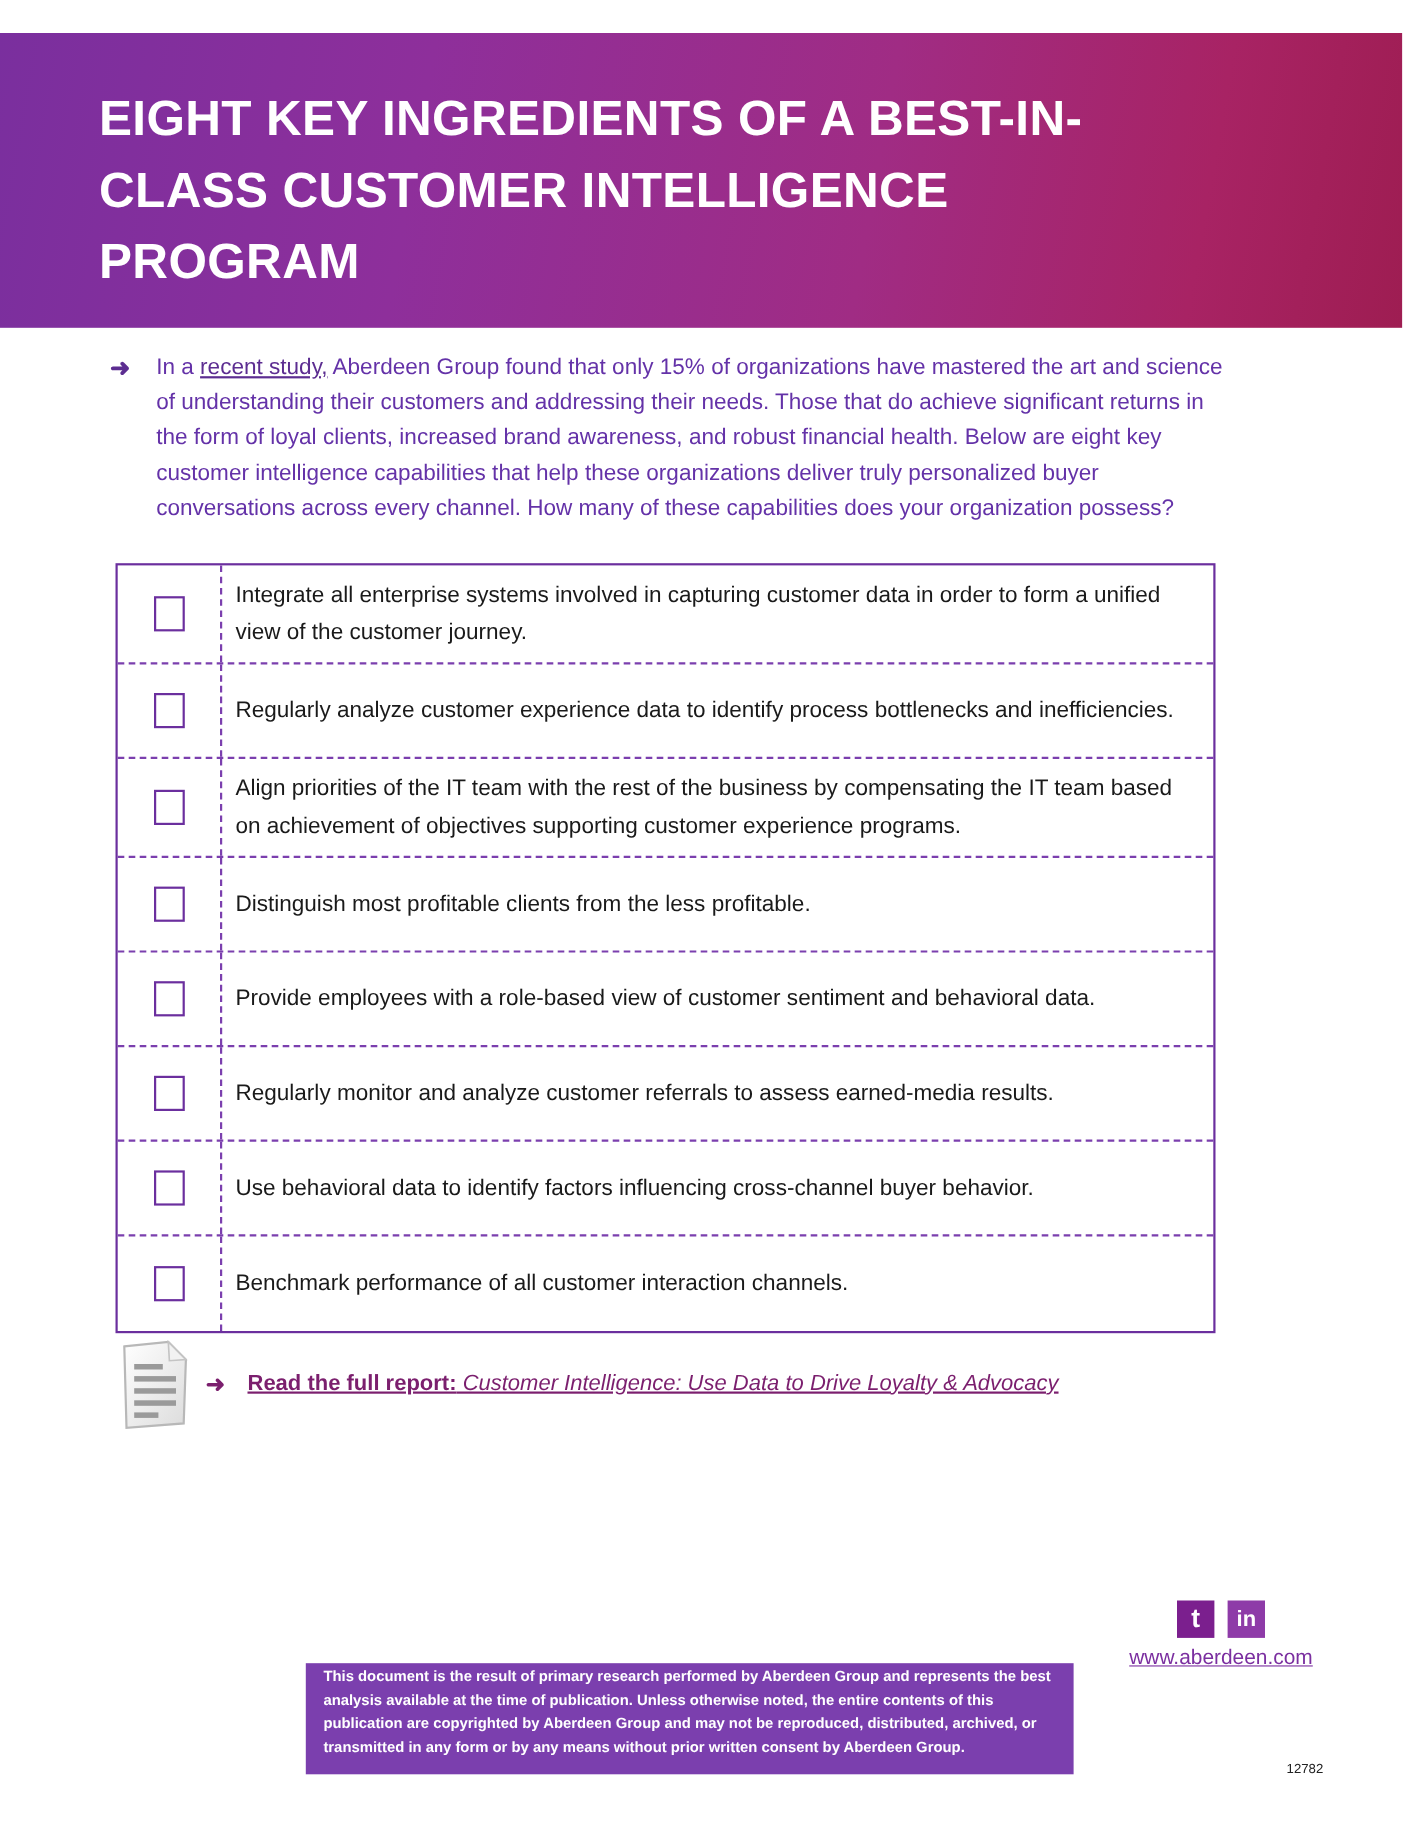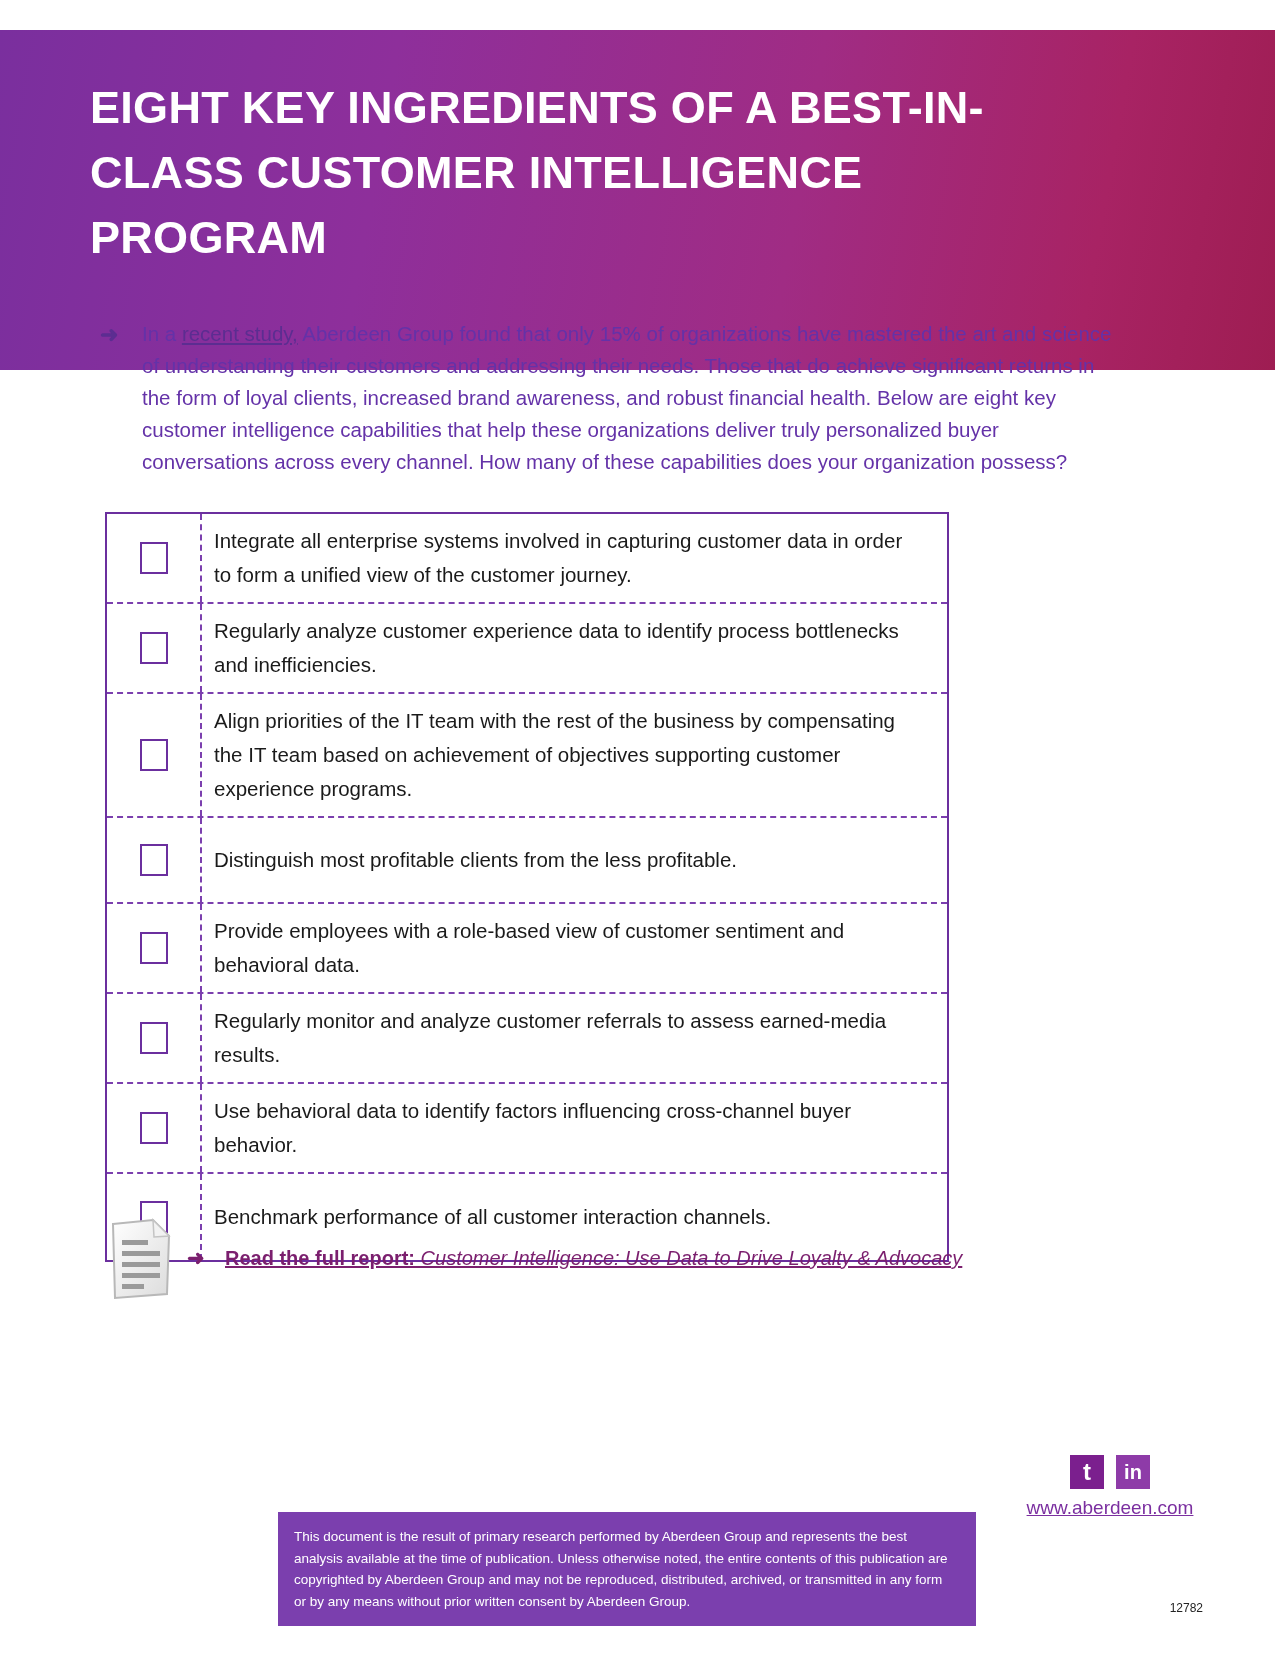--- a/index.html
+++ b/index.html
@@ -18,21 +18,21 @@
     background: #ffffff;
     overflow: hidden;
   }
 
   
   .header-banner {
     position: absolute;
     left: 0;
     top: 30px;
     width: 1275px;
-    height: 340px;
+    height: 268px;
     background: linear-gradient(100deg, #7a2f9e 0%, #8e2f9b 30%, #a02c84 62%, #a82364 85%, #9e1d52 100%);
     padding: 46px 120px 0 90px;
   }
 
   .header-title {
     color: #ffffff;
     font-family: "Liberation Sans", sans-serif;
     font-weight: bold;
     font-size: 45px;
     line-height: 1.44;
@@ -72,21 +72,21 @@
     color: #5c2d91;
     font-weight: normal;
     text-decoration: underline;
   }
 
   
   .checklist {
     position: absolute;
     left: 105px;
     top: 512px;
-    width: 844px;
+    width: 1000px;
     border: 2px solid #6b2f9e;
     background: #ffffff;
   }
 
   .check-row {
     display: flex;
     align-items: stretch;
     border-bottom: 2px dashed #7b3fae;
     min-height: 86px;
   }
@@ -208,21 +208,22 @@
 
   .disclaimer {
     position: absolute;
     left: 278px;
     top: 1512px;
     width: 698px;
     background: #7b3fae;
     color: #ffffff;
     font-size: 13.5px;
     line-height: 21.5px;
-    padding: 14px 18px 14px 16px;
+    padding: 1px 18px 14px 16px;
+    font-weight: bold;
   }
 
   .social {
     position: absolute;
     right: 70px;
     top: 1455px;
     width: 190px;
     text-align: center;
   }
   .social-icons {

